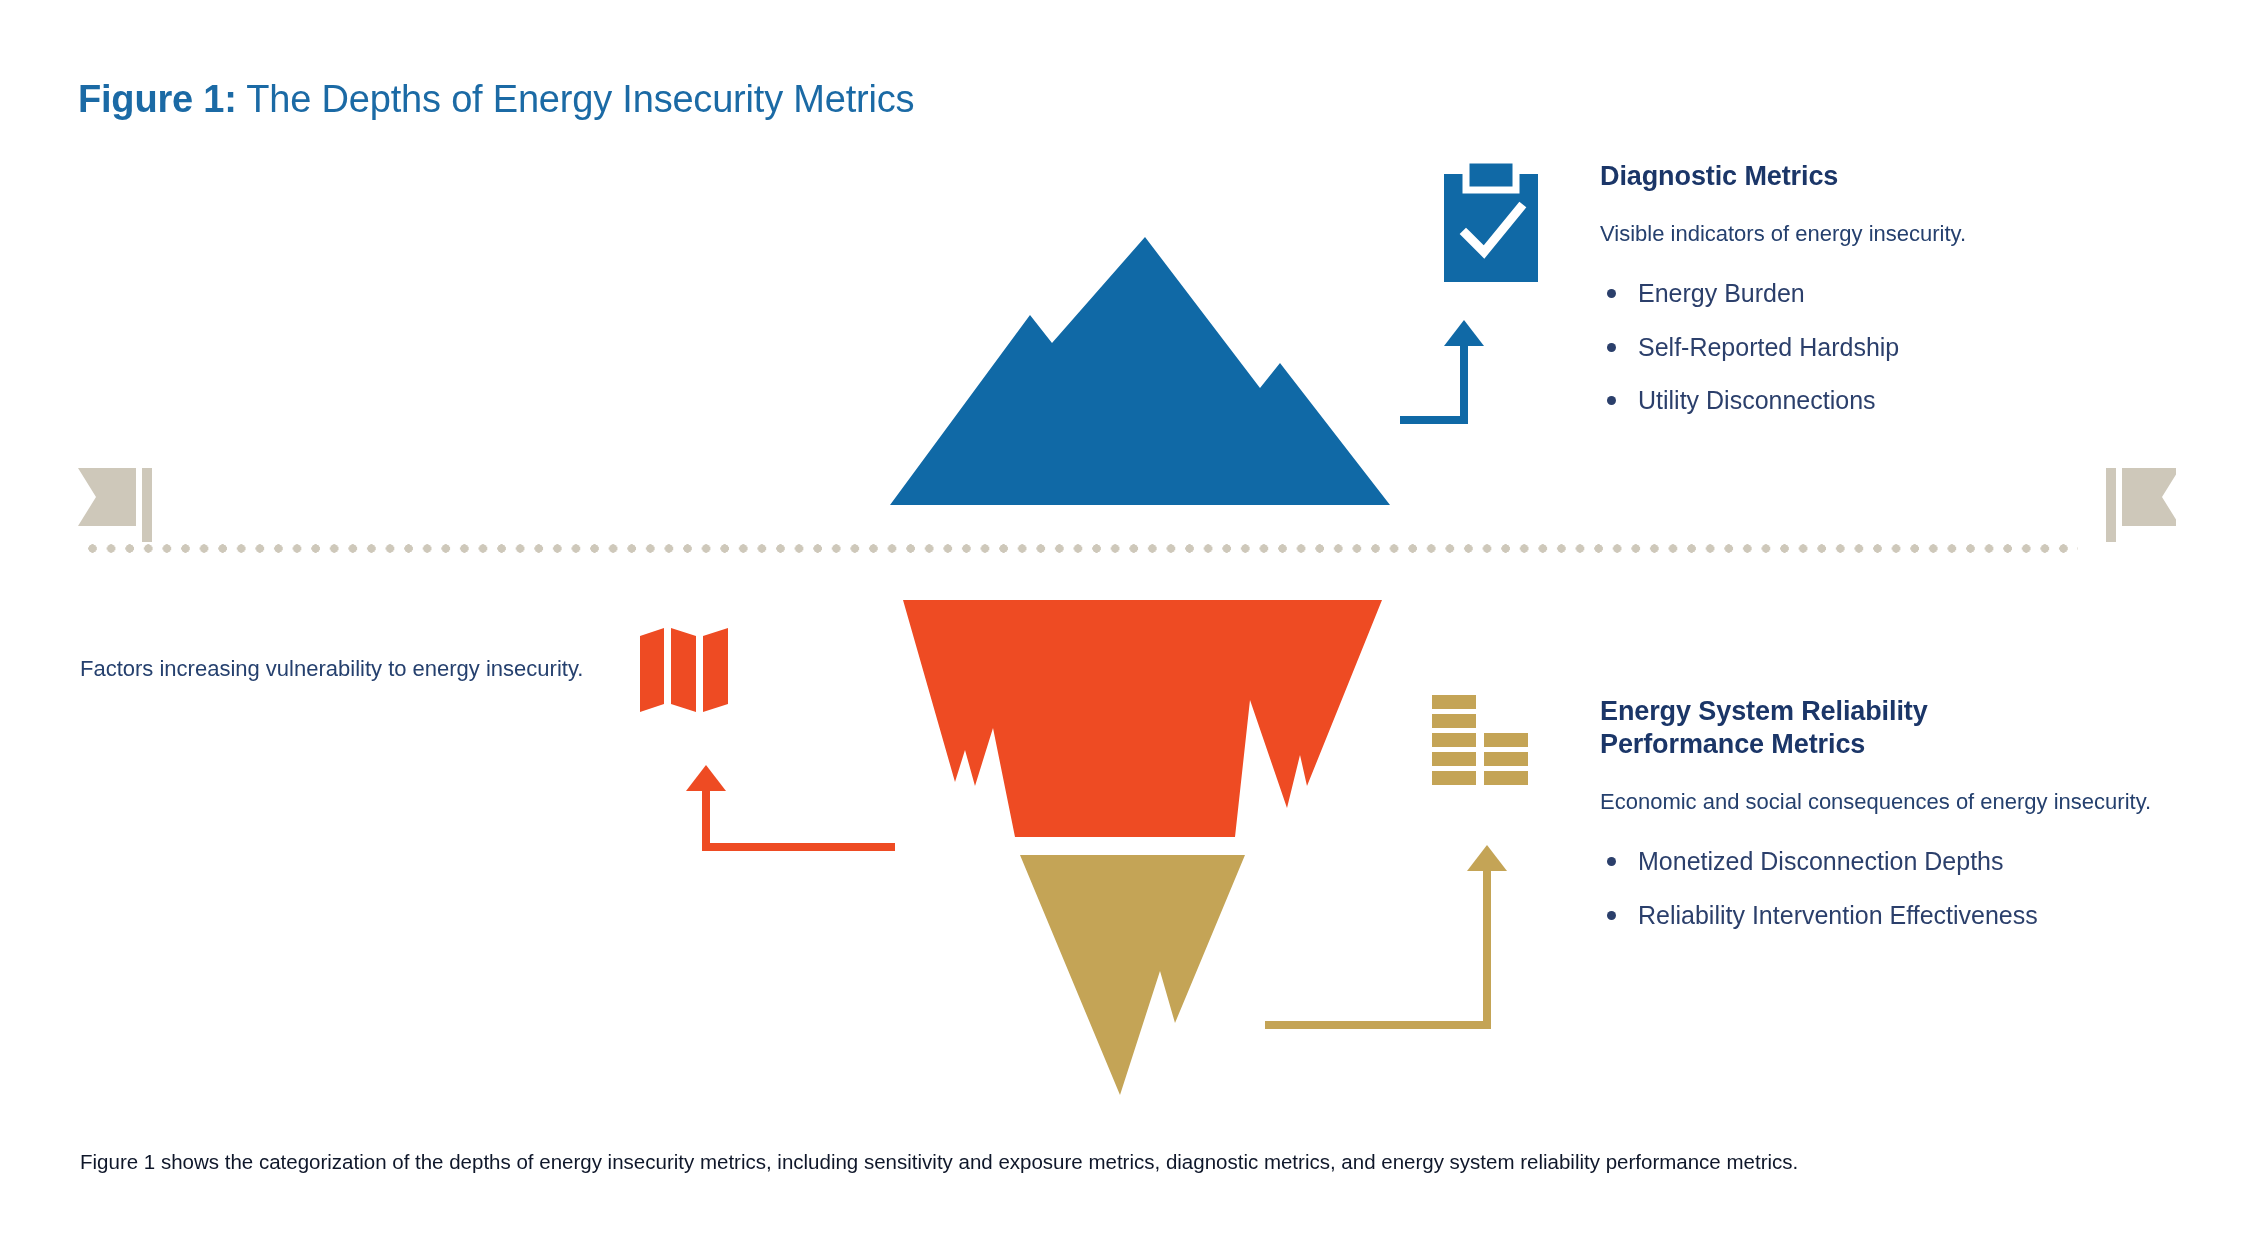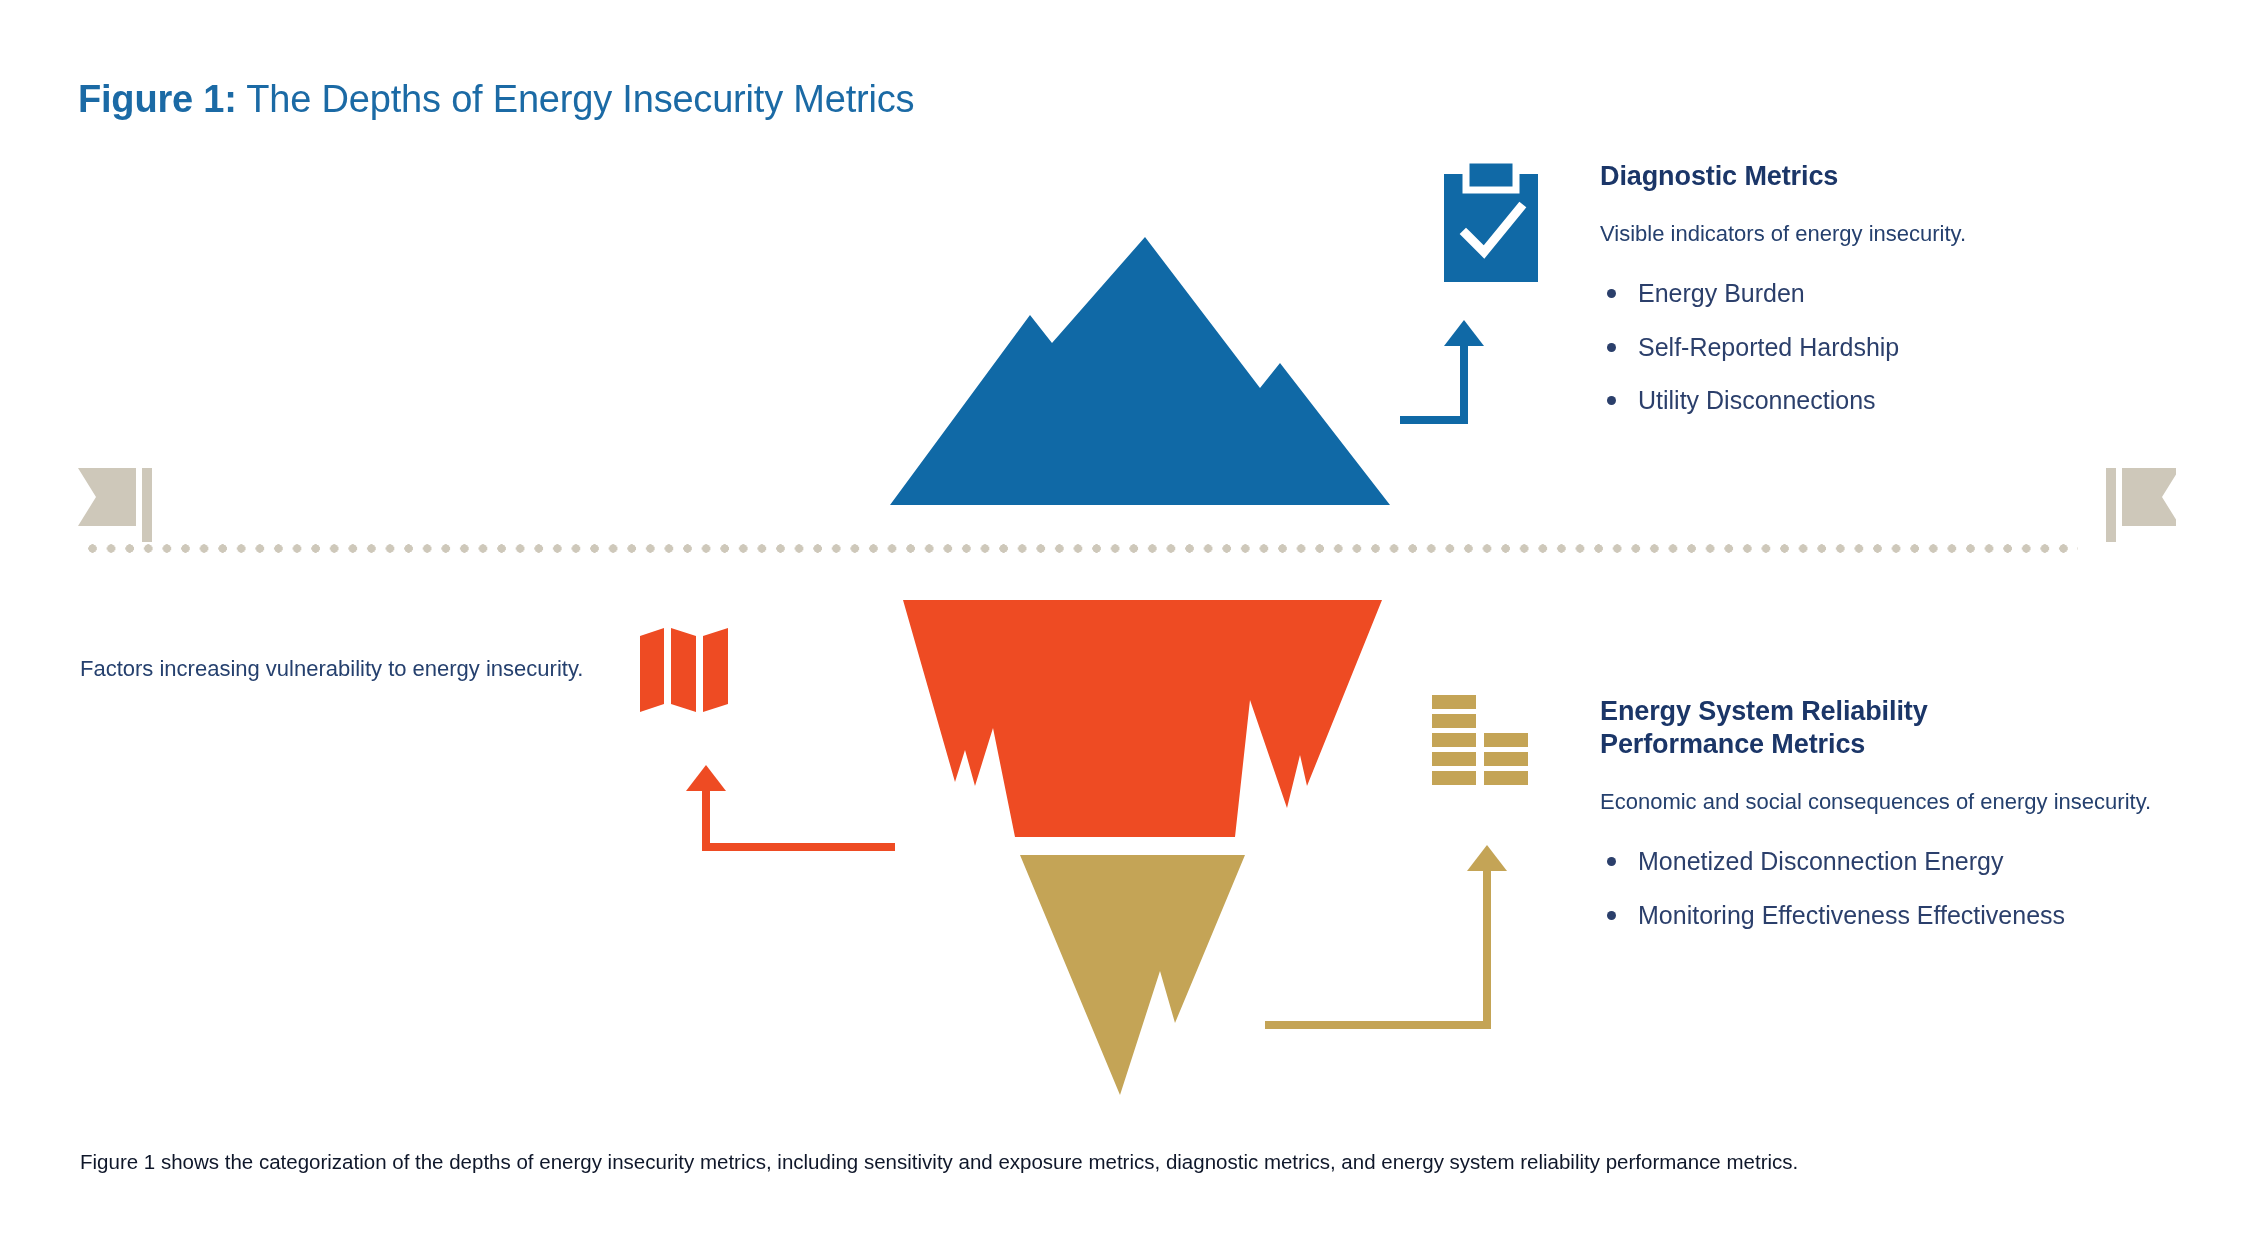--- a/index.html
+++ b/index.html
@@ -242,20 +242,20 @@
   </div>
 
   <div class="block block-sensitivity">
     <div class="desc">Factors increasing vulnerability to energy insecurity.</div>
   </div>
 
   <div class="block block-reliability">
     <h3><span>Energy System Reliability</span><br><span>Performance Metrics</span></h3>
     <div class="desc">Economic and social consequences of energy insecurity.</div>
     <ul>
-      <li><span class="bullet"></span><span>Monetized Disconnection Energy</span></li>
-      <li><span class="bullet"></span><span>Monitoring Effectiveness Effectiveness</span></li>
+      <li><span class="bullet"></span><span>Monetized Disconnection Depths</span></li>
+      <li><span class="bullet"></span><span>Reliability Intervention Effectiveness</span></li>
     </ul>
   </div>
 
   <div class="caption">Figure 1 shows the categorization of the depths of energy insecurity metrics, including sensitivity and exposure metrics, diagnostic metrics, and energy system reliability performance metrics.</div>
 
 </div>
 
 </body></html>

